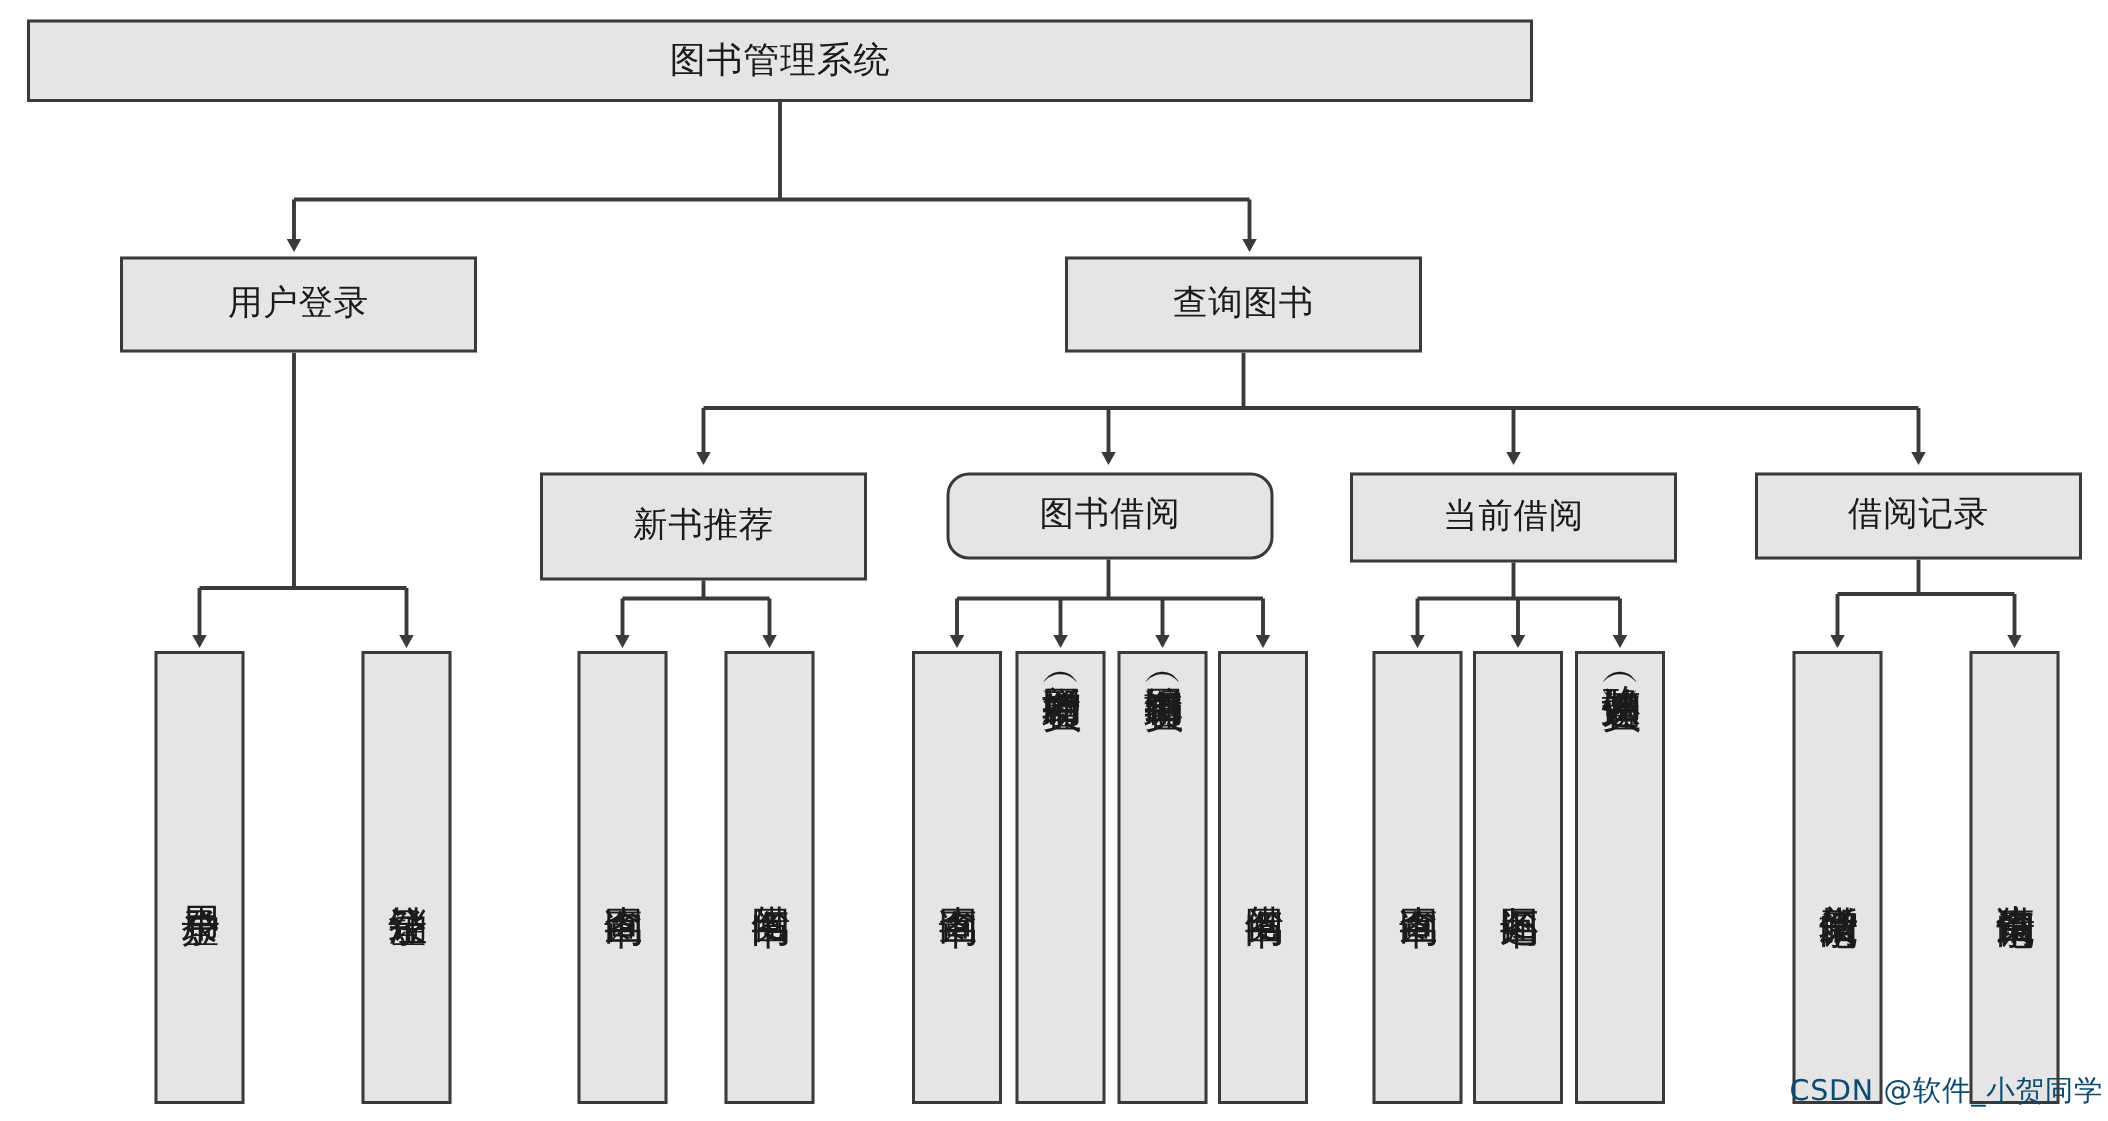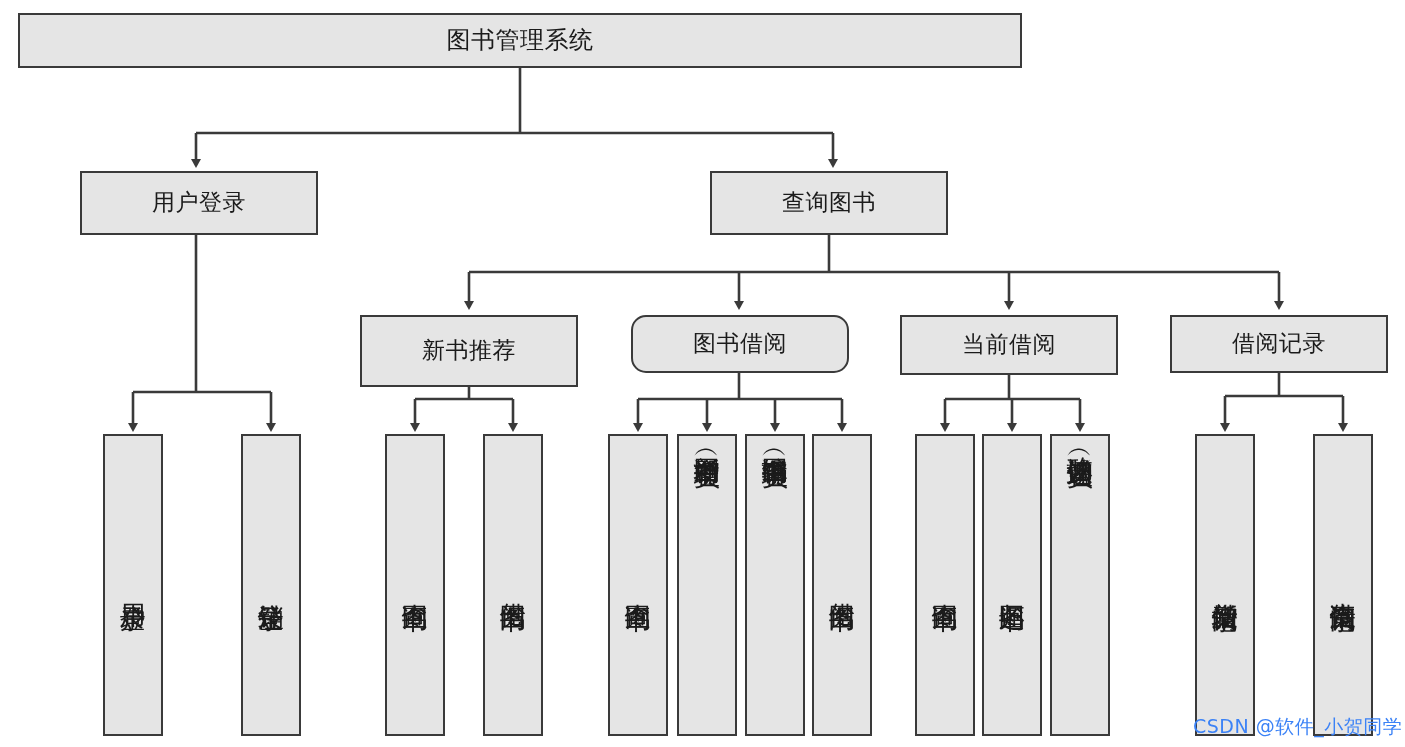--- a/index.html
+++ b/index.html
@@ -64,21 +64,21 @@
     letter-spacing: 1px;
     white-space: nowrap;
     margin-top: 0;
   }
   .node.vert.mid .label {
     margin-top: 0;
   }
   .watermark {
     position: absolute;
     font-size: 19px;
-    color: #3b82f6;
+    color: #0c4a6e;
     white-space: nowrap;
     letter-spacing: 0.5px;
     font-family: "DejaVu Sans", "Liberation Sans", sans-serif;
   }
 </style>
 </head>
 <body>
 
 <div id="canvas">
 

